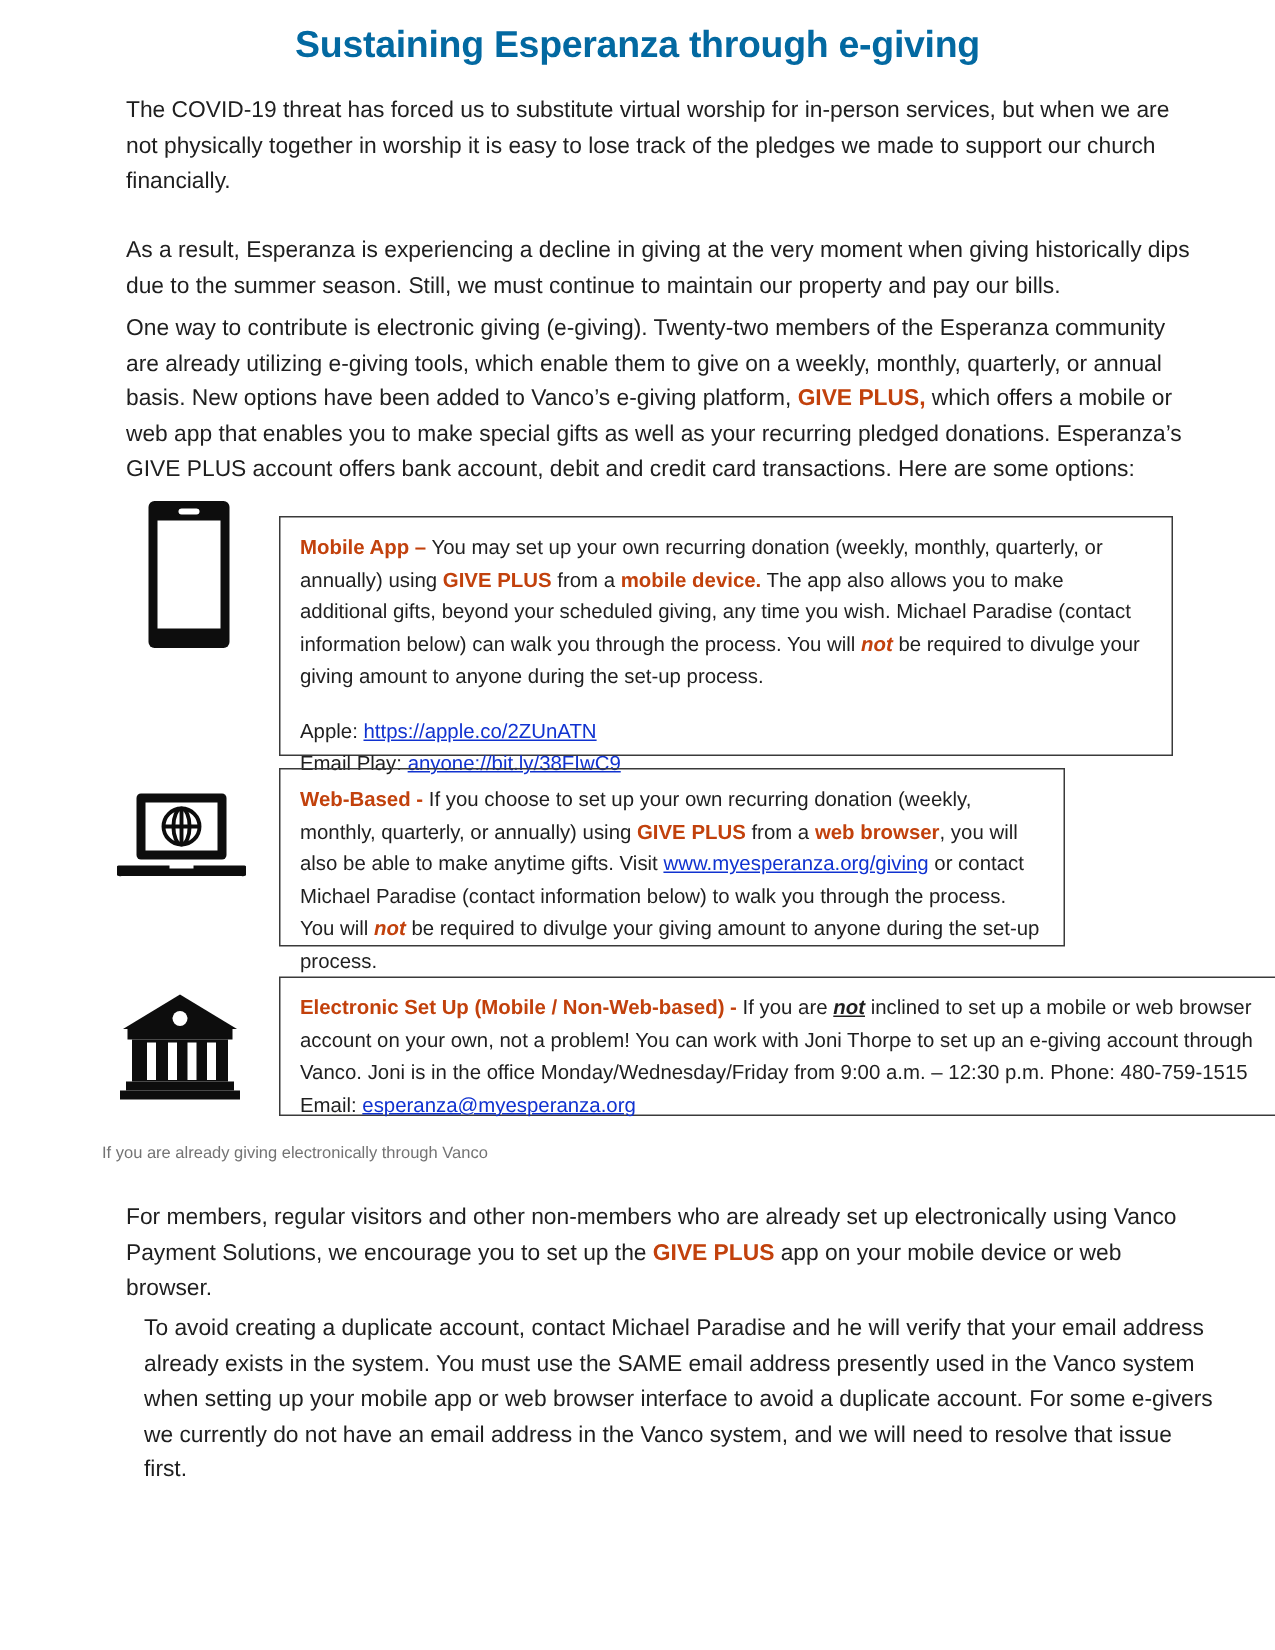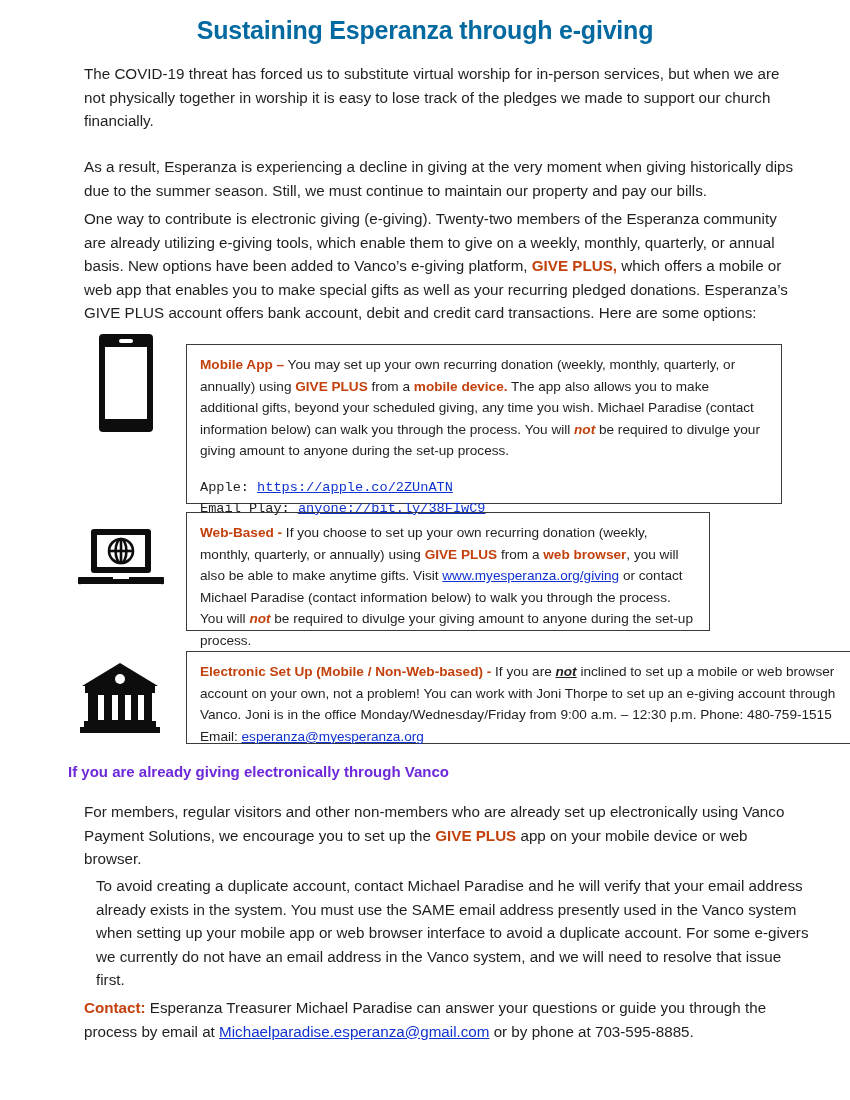--- a/index.html
+++ b/index.html
@@ -55,21 +55,21 @@
     font-size: 13.6px;
     line-height: 21.6px;
     color: #1f1f1f;
   }
   .box-mobile  { left: 186px; top: 332px; width: 596px; height: 160px; margin-top: 12px; }
   .box-web     { left: 186px; top: 512px; width: 524px; height: 119px; }
   .box-bank    { left: 186px; top: 651px; width: 684px; height: 93px; }
 
   .opt-box p { margin: 0; }
   .opt-box .links { margin-top: 15px; }
-  .opt-box .links div { line-height: 21px; font-family: Liberation Mono, monospace; }
+  .opt-box .links div { line-height: 21px; }
 
   b, strong { font-weight: bold; color: #c2410c; }
   i, em { font-style: italic; }
   .u-bold-ital { font-weight: bold; font-style: italic; text-decoration: underline; }
 
   a.link {
     color: #1032d0;
     text-decoration: underline;
   }
 
@@ -78,23 +78,23 @@
   .icon-phone { left: 98px; top: 333px; }
   .icon-laptop { left: 78px; top: 527px; }
   .icon-bank { left: 80px; top: 661px; }
 
   
   .sec-head {
     position: absolute;
     left: 68px;
     top: 763px;
     width: 714px;
-    font-size: 15px;
-    font-weight: bold;
-    color: #6d28d9;
+    font-size: 11px;
+    font-weight: normal;
+    color: #737373;
   }
   .p4 { top: 800px; }
   .p5 { top: 874px; margin-left: 12px; }
   .p6 { top: 996px; }
 </style>
 </head>
 <body>
 
 <div class="page">
 
@@ -163,17 +163,14 @@
   </div>
 
   <div class="sec-head">If you are already giving electronically through Vanco</div>
 
   <div class="para p4">
     <span>For members, regular visitors and other non-members who are already set up electronically using Vanco Payment Solutions, we encourage you to set up the </span><b>GIVE PLUS</b><span> app on your mobile device or web browser.</span>
   </div>
 
   <div class="para p5">To avoid creating a duplicate account, contact Michael Paradise and he will verify that your email address already exists in the system. You must use the SAME email address presently used in the Vanco system when setting up your mobile app or web browser interface to avoid a duplicate account. For some e-givers we currently do not have an email address in the Vanco system, and we will need to resolve that issue first.</div>
 
-  <div class="para p6">
-    <b>Contact:</b><span> Esperanza Treasurer Michael Paradise can answer your questions or guide you through the process by email at </span><a class="link" href="#">Michaelparadise.esperanza@gmail.com</a><span> or by phone at 703-595-8885.</span>
-  </div>
 
 </div>
 
 </body></html>

